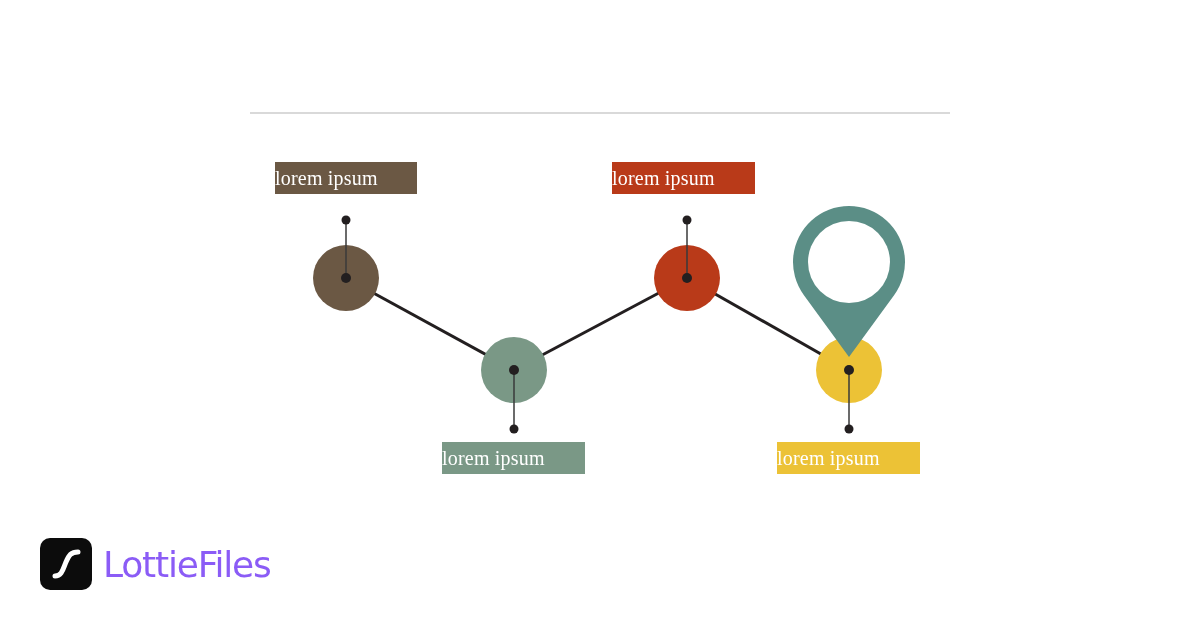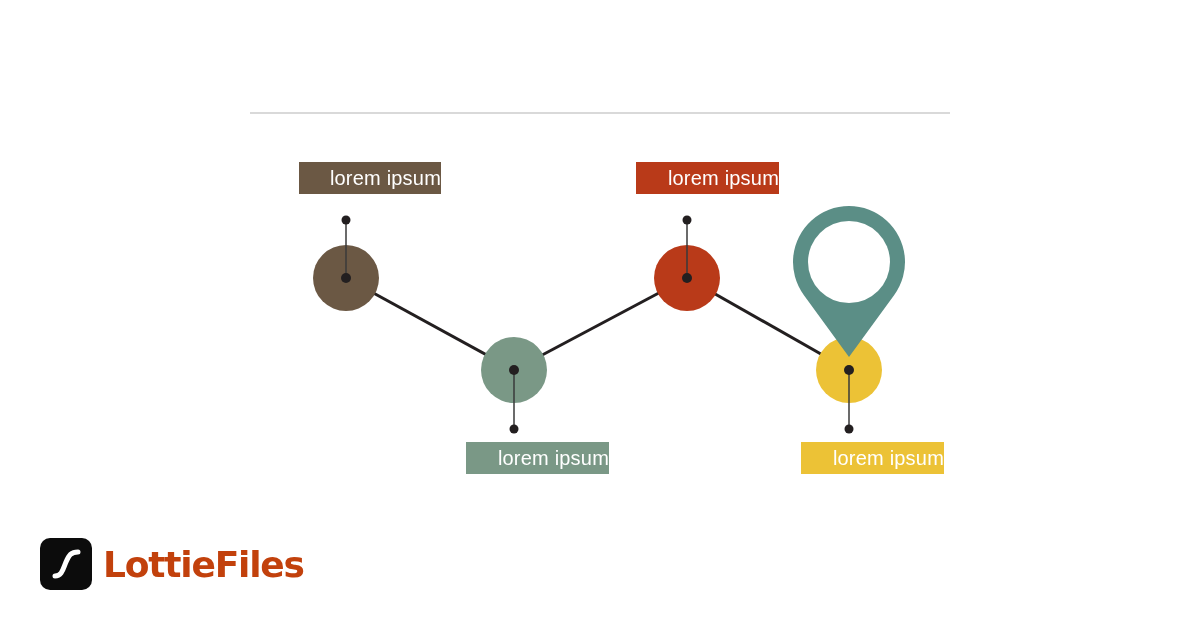--- a/index.html
+++ b/index.html
@@ -1,22 +1,22 @@
 <!DOCTYPE html>
 <html><head>
   <meta charset="utf-8">
   <style>
     html, body { margin:0; padding:0; background:#ffffff; }
     body { width:1200px; height:630px; position:relative; overflow:hidden; font-family:"Liberation Sans", sans-serif; }
     #canvas { position:absolute; left:0; top:0; width:1200px; height:630px; }
-    .label { position:absolute; height:32px; line-height:32px; color:#ffffff; font-size:20px; text-align:right; font-family:Liberation Sans, sans-serif; letter-spacing:0.2px;margin-left:24px; }
+    .label { position:absolute; height:32px; line-height:32px; color:#ffffff; font-size:20px; text-align:left; font-family:Liberation Serif, serif; letter-spacing:0.2px; }
     .logo { position:absolute; left:40px; top:538px; height:52px; display:flex; align-items:center; }
     .logo-mark { width:52px; height:52px; background:#0c0c0c; border-radius:10px; position:relative; }
     .logo-mark svg { position:absolute; left:0; top:0; }
-    .logo-text { margin-left:11px; font-family:"DejaVu Sans", sans-serif; font-weight:bold; font-size:36px; color:#c2410c; letter-spacing:-1.2px; }
+    .logo-text { margin-left:11px; font-family:"DejaVu Sans", sans-serif; font-weight:normal; font-size:36px; color:#8b5cf6; letter-spacing:-1.2px; }
   </style>
 </head>
 <body>
 
 <svg id="canvas" width="1200" height="630" viewBox="0 0 1200 630" xmlns="http://www.w3.org/2000/svg">
   <line id="divider" stroke-width="2" x1="250" x2="950" y1="113" y2="113" stroke="#d9d9d9"></line>
   <g id="connectors">
       <line x1="346" y1="278" x2="514" y2="370" stroke="#231f20" stroke-width="3"></line>
       <line x1="514" y1="370" x2="687" y2="278" stroke="#231f20" stroke-width="3"></line>
       <line x1="687" y1="278" x2="849" y2="370" stroke="#231f20" stroke-width="3"></line>

